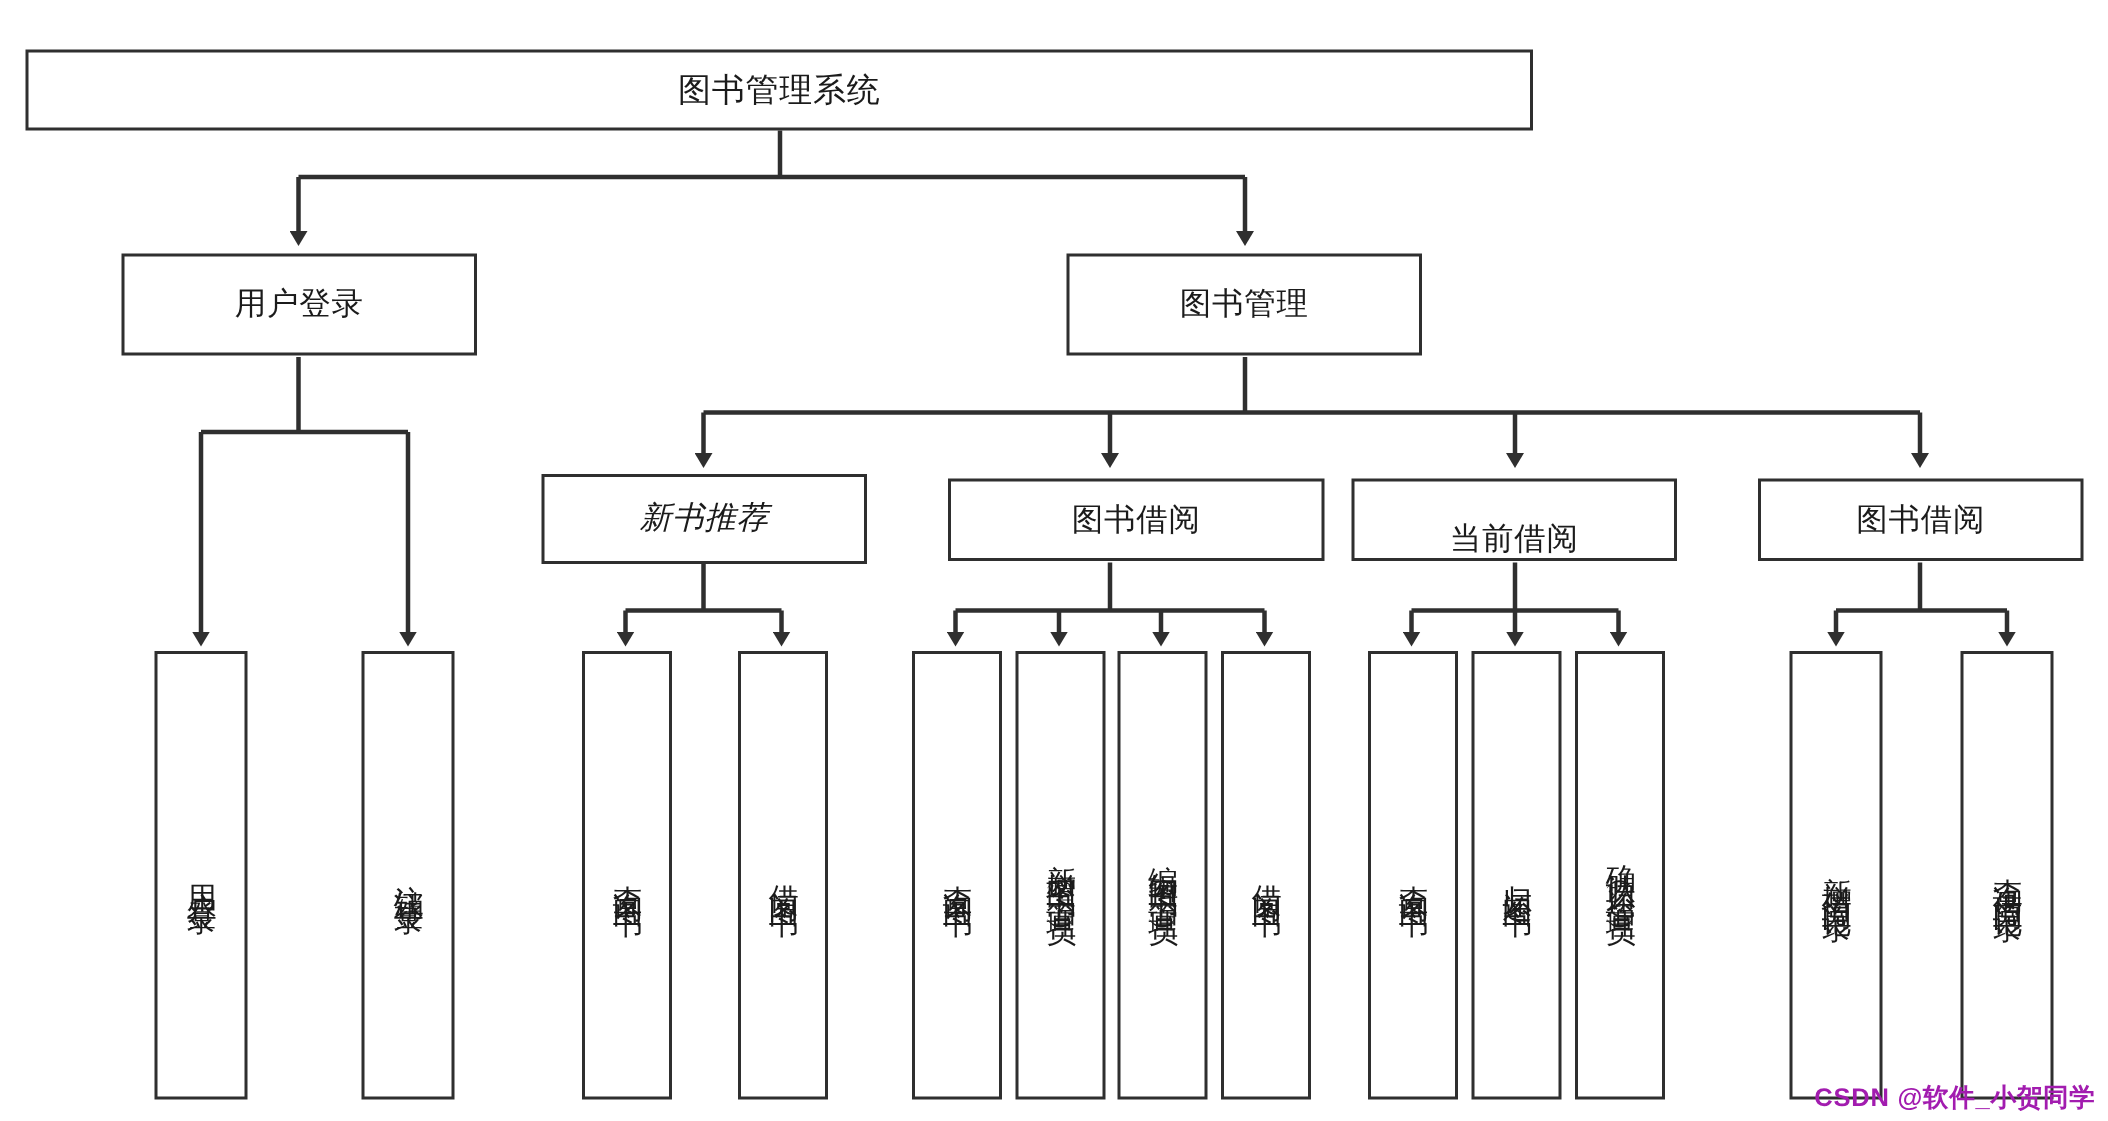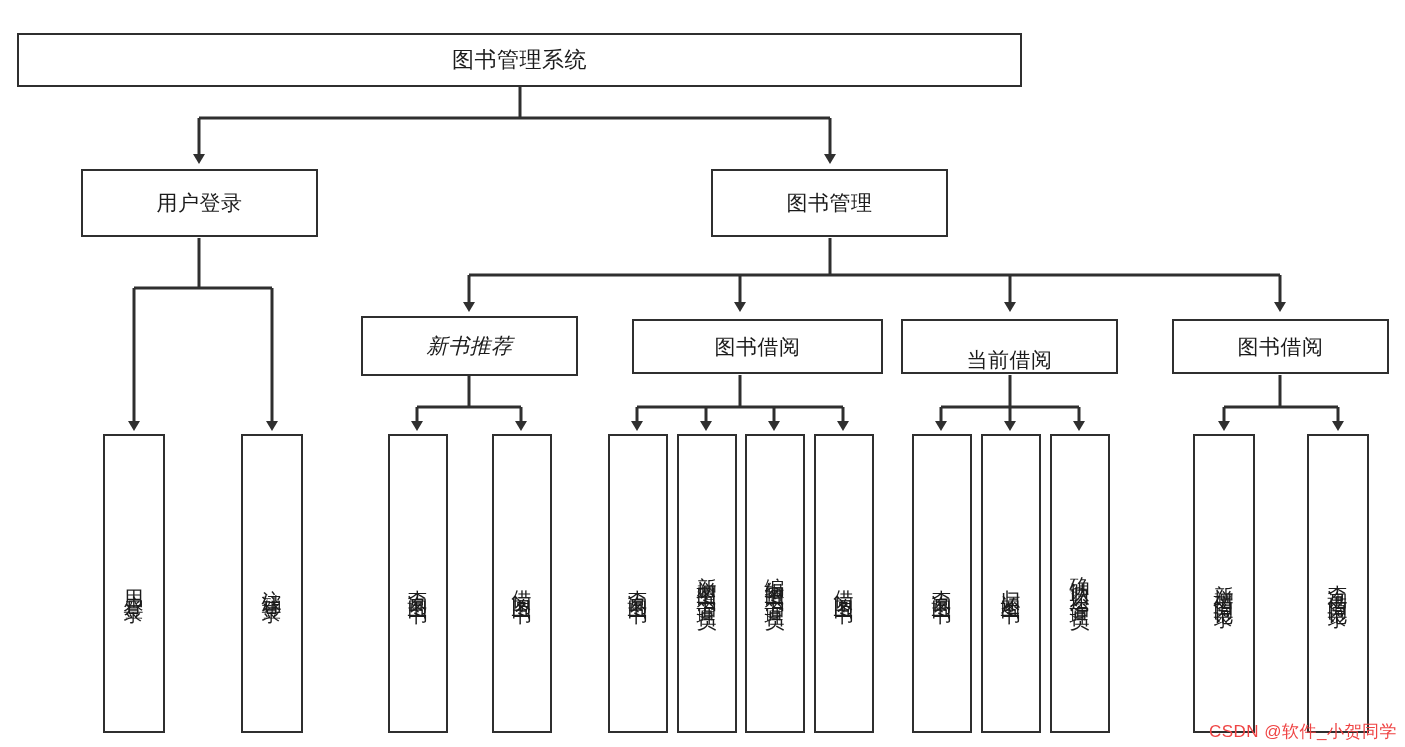--- a/index.html
+++ b/index.html
@@ -57,24 +57,25 @@
     letter-spacing: 5px;
     line-height: 1;
     white-space: nowrap;
     color: #1b1b1b;
   }
   .watermark {
     position: absolute;
     right: 8px;
     bottom: 4px;
     font-size: 17px;
-    color: #ef4444;
+    color: #a21caf;
     letter-spacing: 0.5px;
     z-index: 5;
     white-space: nowrap;
+    font-weight: bold;
   }
 </style>
 </head>
 <body>
 
 <div id="canvas">
 
   <svg id="wires" viewBox="0 0 1405 747" xmlns="http://www.w3.org/2000/svg">
     <defs>
       <marker id="arw" markerWidth="10" markerHeight="12" refX="1" refY="6" orient="auto" markerUnits="userSpaceOnUse">

